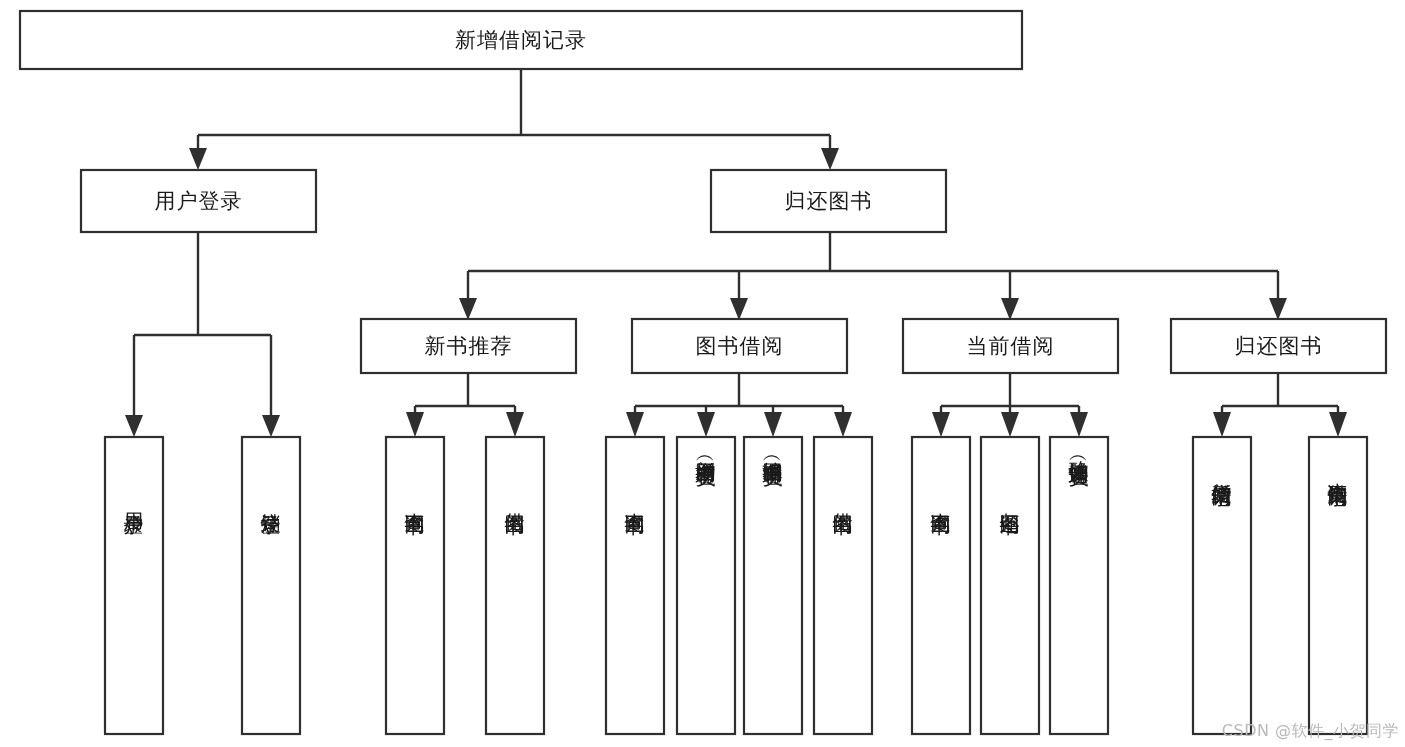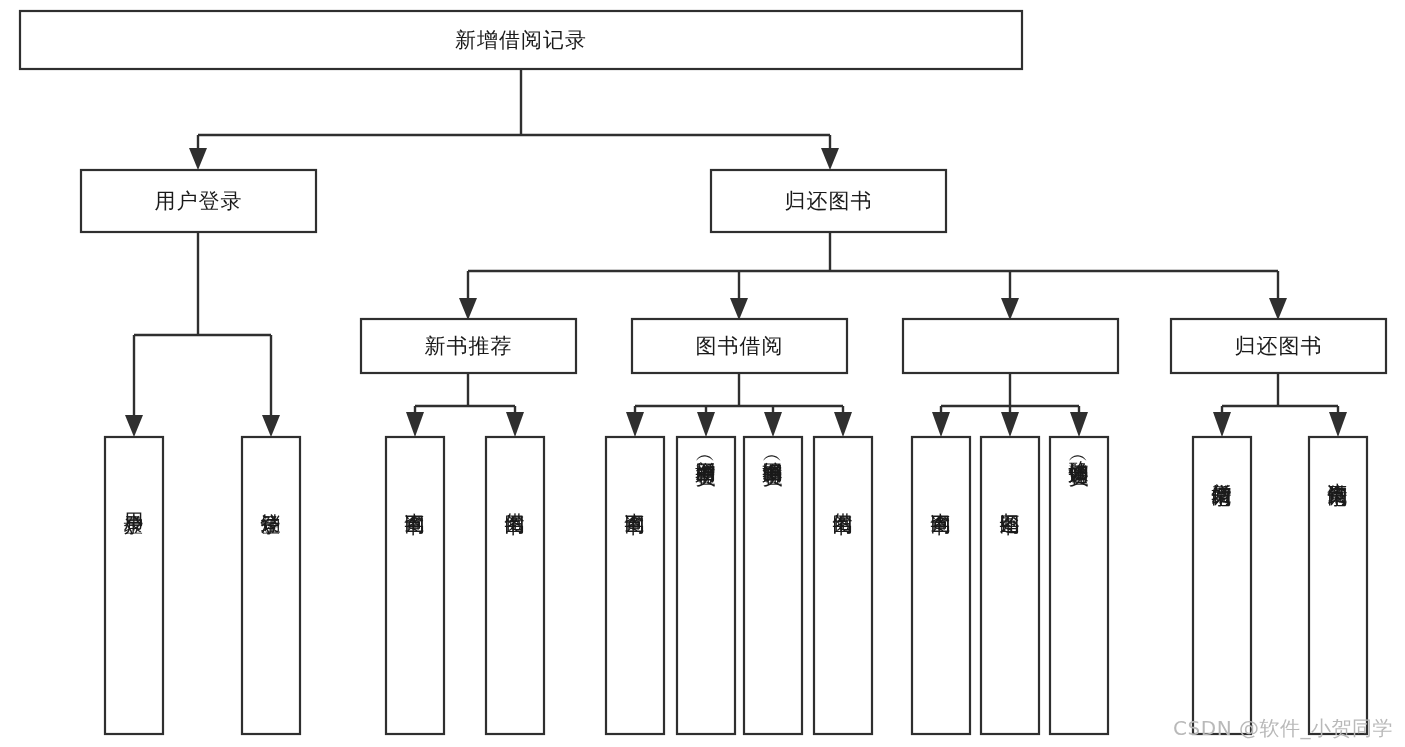--- a/index.html
+++ b/index.html
@@ -66,24 +66,24 @@
   }
   .hlabel-wrap span {
     font-family: "DejaVu Sans", "Liberation Sans", sans-serif;
     font-size: 21px;
     color: #1a1a1a;
     letter-spacing: 1px;
     white-space: nowrap;
   }
   #watermark {
     position: absolute;
-    right: 12px;
+    right: 6px;
     bottom: 5px;
     font-family: "DejaVu Sans", "Liberation Sans", sans-serif;
-    font-size: 20px;
+    font-size: 16px;
     color: #b9b9b9;
     letter-spacing: 0.5px;
     white-space: nowrap;
     pointer-events: none;
   }
 </style>
 </head>
 <body>
 
 <div id="diagram-root">
@@ -195,20 +195,23 @@
   <div class="hlabel-wrap" style="left:711px; top:170px; width:235px; height:62px;">
     <span>归还图书</span>
   </div>
 
   <div class="hlabel-wrap" style="left:361px; top:319px; width:215px; height:54px;">
     <span>新书推荐</span>
   </div>
   <div class="hlabel-wrap" style="left:632px; top:319px; width:215px; height:54px;">
     <span>图书借阅</span>
   </div>
+  <div class="hlabel-wrap" style="left:903px; top:319px; width:215px; height:54px;">
+    <span>当前借阅</span>
+  </div>
   <div class="hlabel-wrap" style="left:1171px; top:319px; width:215px; height:54px;">
     <span>归还图书</span>
   </div>
 
   <div class="vlabel-wrap" style="left:105px; top:437px; width:58px; height:297px; padding-top:60px; box-sizing:border-box;">
     <span>用户登录</span>
   </div>
   <div class="vlabel-wrap" style="left:242px; top:437px; width:58px; height:297px; padding-top:60px; box-sizing:border-box;">
     <span>注销登录</span>
   </div>

